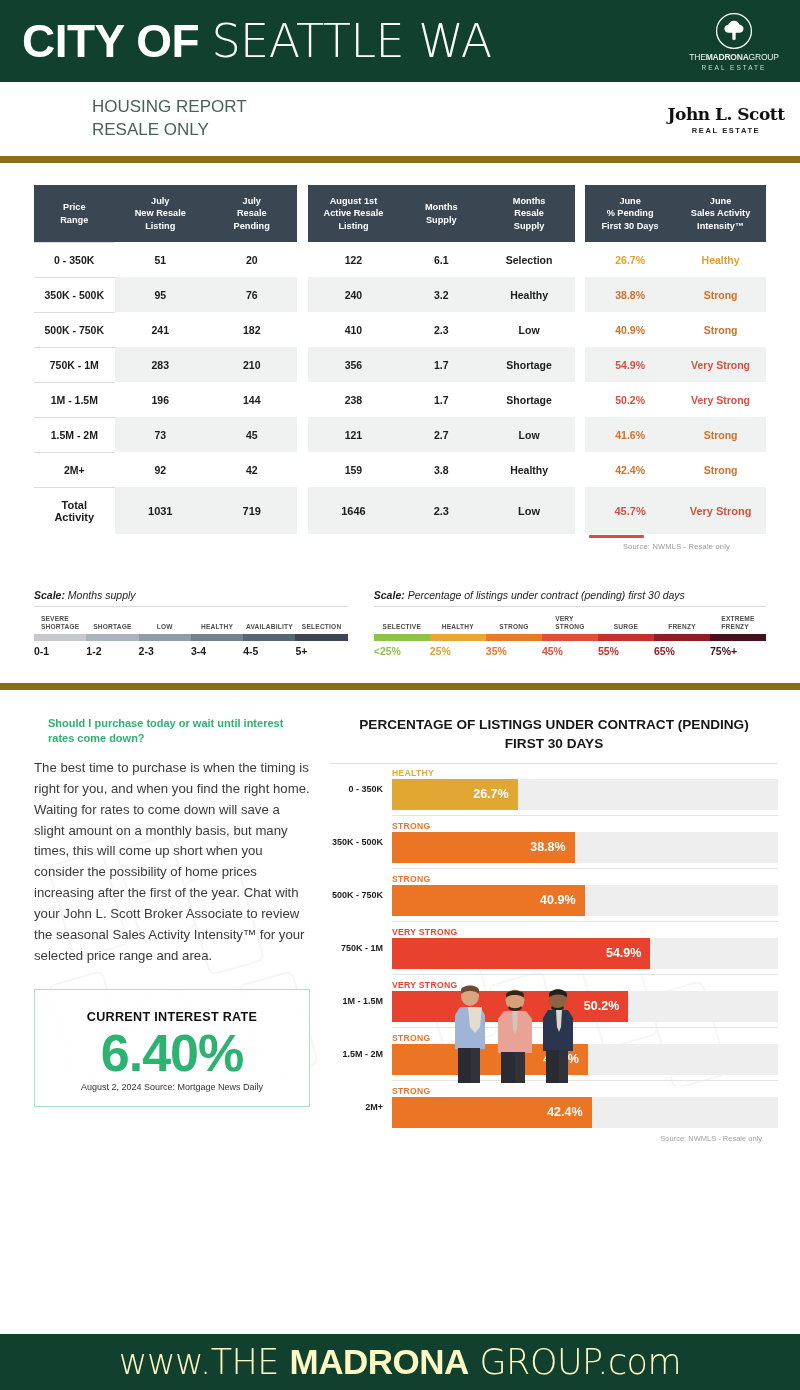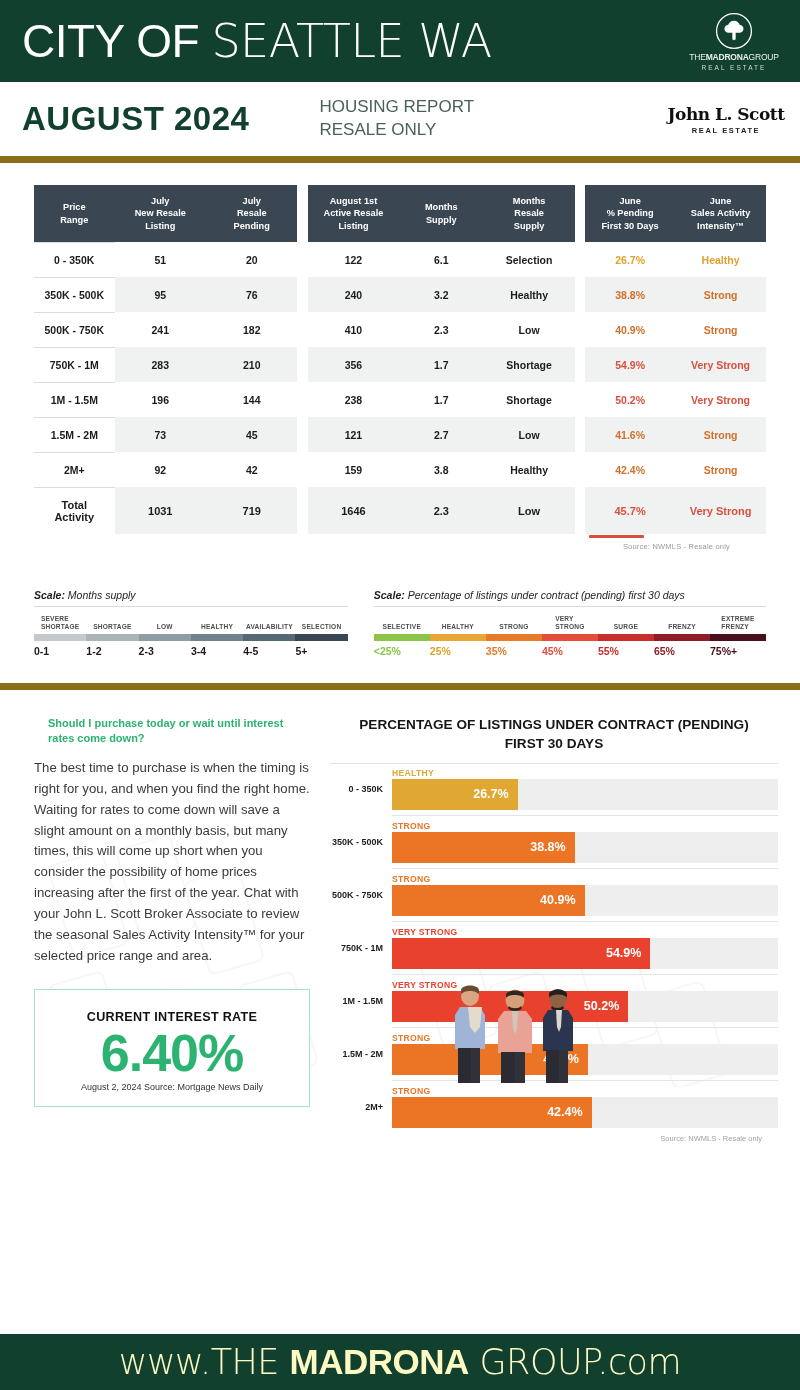--- a/index.html
+++ b/index.html
@@ -14,21 +14,21 @@
   
   .header-bar {
     background:#12402f;
     height:82px;
     display:flex;
     align-items:center;
     justify-content:space-between;
     padding:0 14px 0 22px;
   }
   .header-title { font-size:46px; letter-spacing:-0.5px; color:#ffffff; white-space:nowrap; }
-  .header-title .b { font-weight:normal; }
+  .header-title .b { font-weight:bold; }
   .header-title .l { font-weight:300; font-family:"DejaVu Sans", sans-serif; }
 
   .madrona-logo { display:flex; flex-direction:column; align-items:center; gap:2px; width:104px; }
   .madrona-circle { width:38px; height:38px; }
   .madrona-name { font-size:8.5px; letter-spacing:-0.2px; color:#e8efe9; white-space:nowrap; }
   .madrona-name .bold { font-weight:bold; }
   .madrona-sub { font-size:6.5px; letter-spacing:2px; color:#cfdcd2; }
 
   
   .subheader {
@@ -139,21 +139,20 @@
       <rect x="23.1" y="26" width="1.8" height="9.5" fill="#ffffff"></rect>
     </svg>
     <div class="madrona-name">
       <span>THE</span><span class="bold">MADRONA</span><span>GROUP</span>
     </div>
     <div class="madrona-sub">REAL ESTATE</div>
   </div>
 </div>
 
 <div class="subheader">
-  <div class="month-title">AUGUST 2024</div>
   <div class="report-type">
     <div>HOUSING REPORT</div>
     <div>RESALE ONLY</div>
   </div>
   <div class="jls-logo">
     <div class="jls-name">John L. Scott</div>
     <div class="jls-sub">REAL ESTATE</div>
   </div>
 </div>
 

